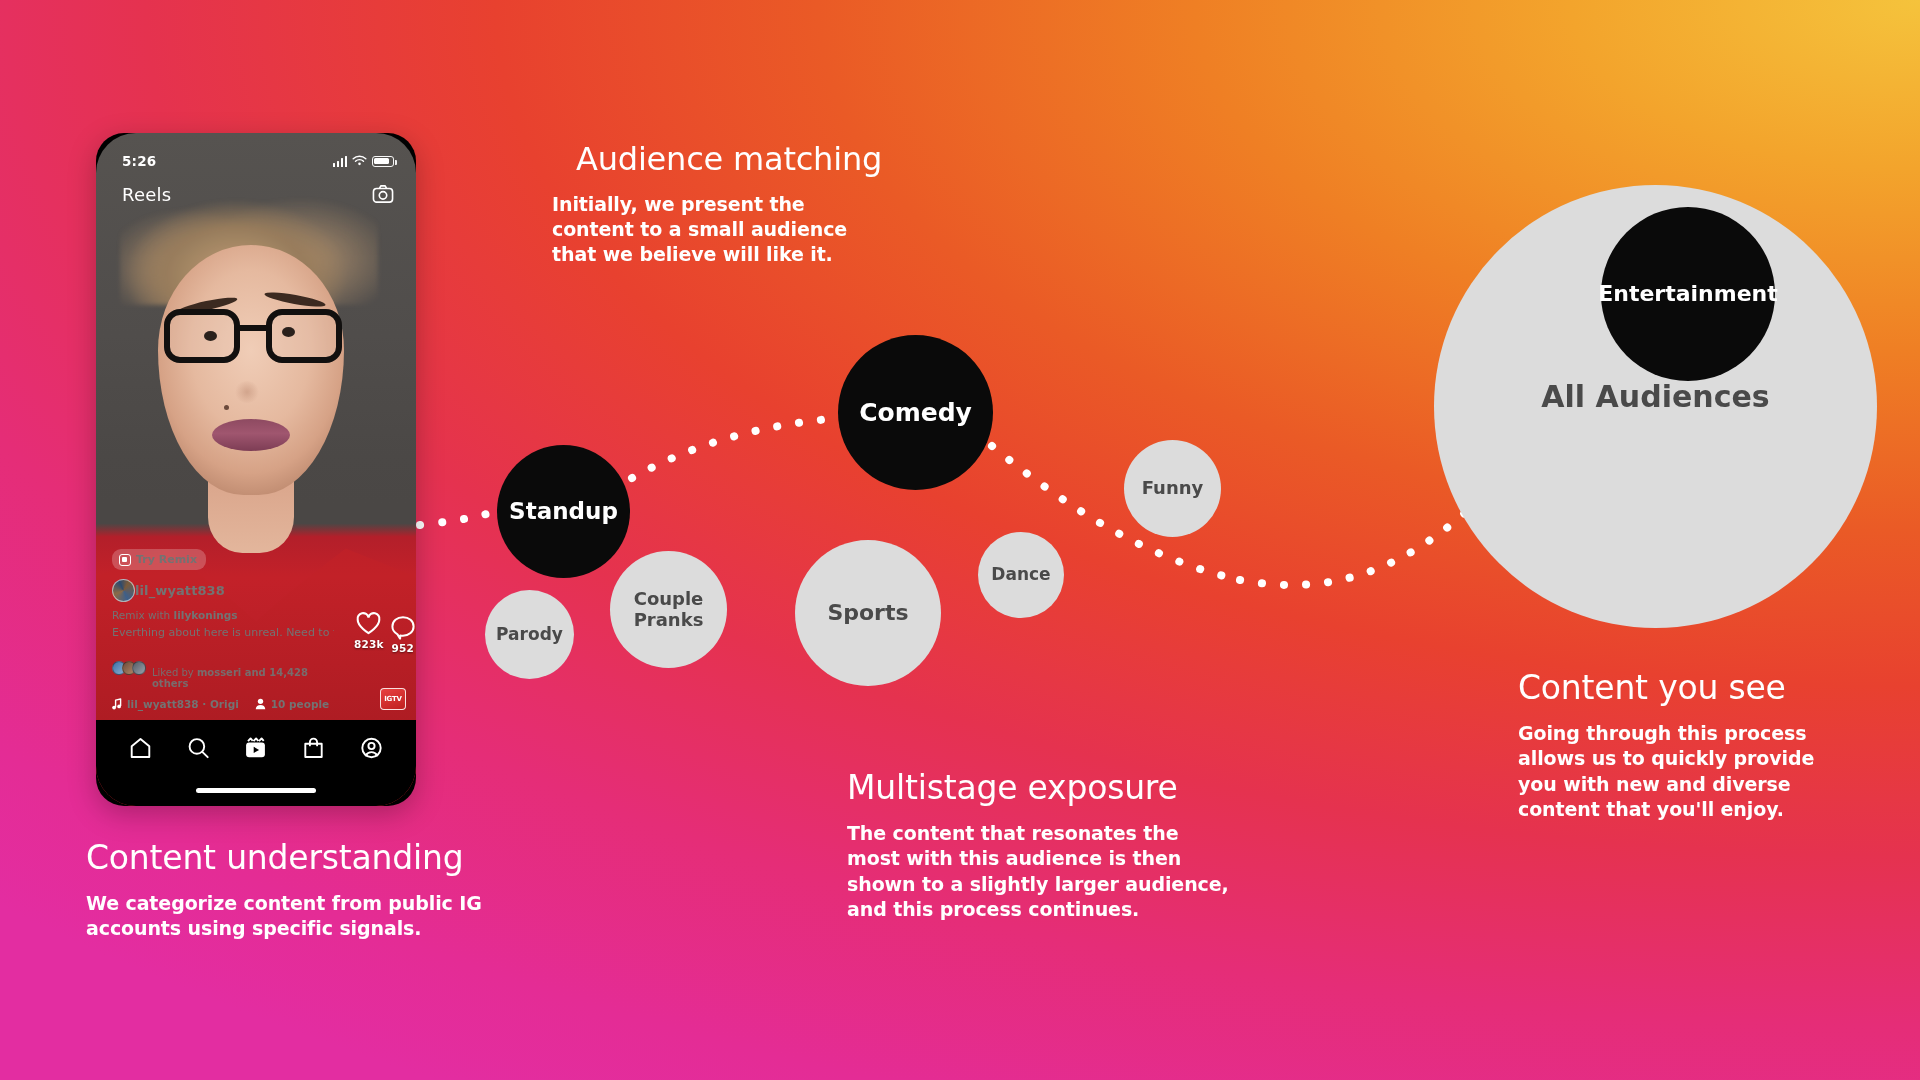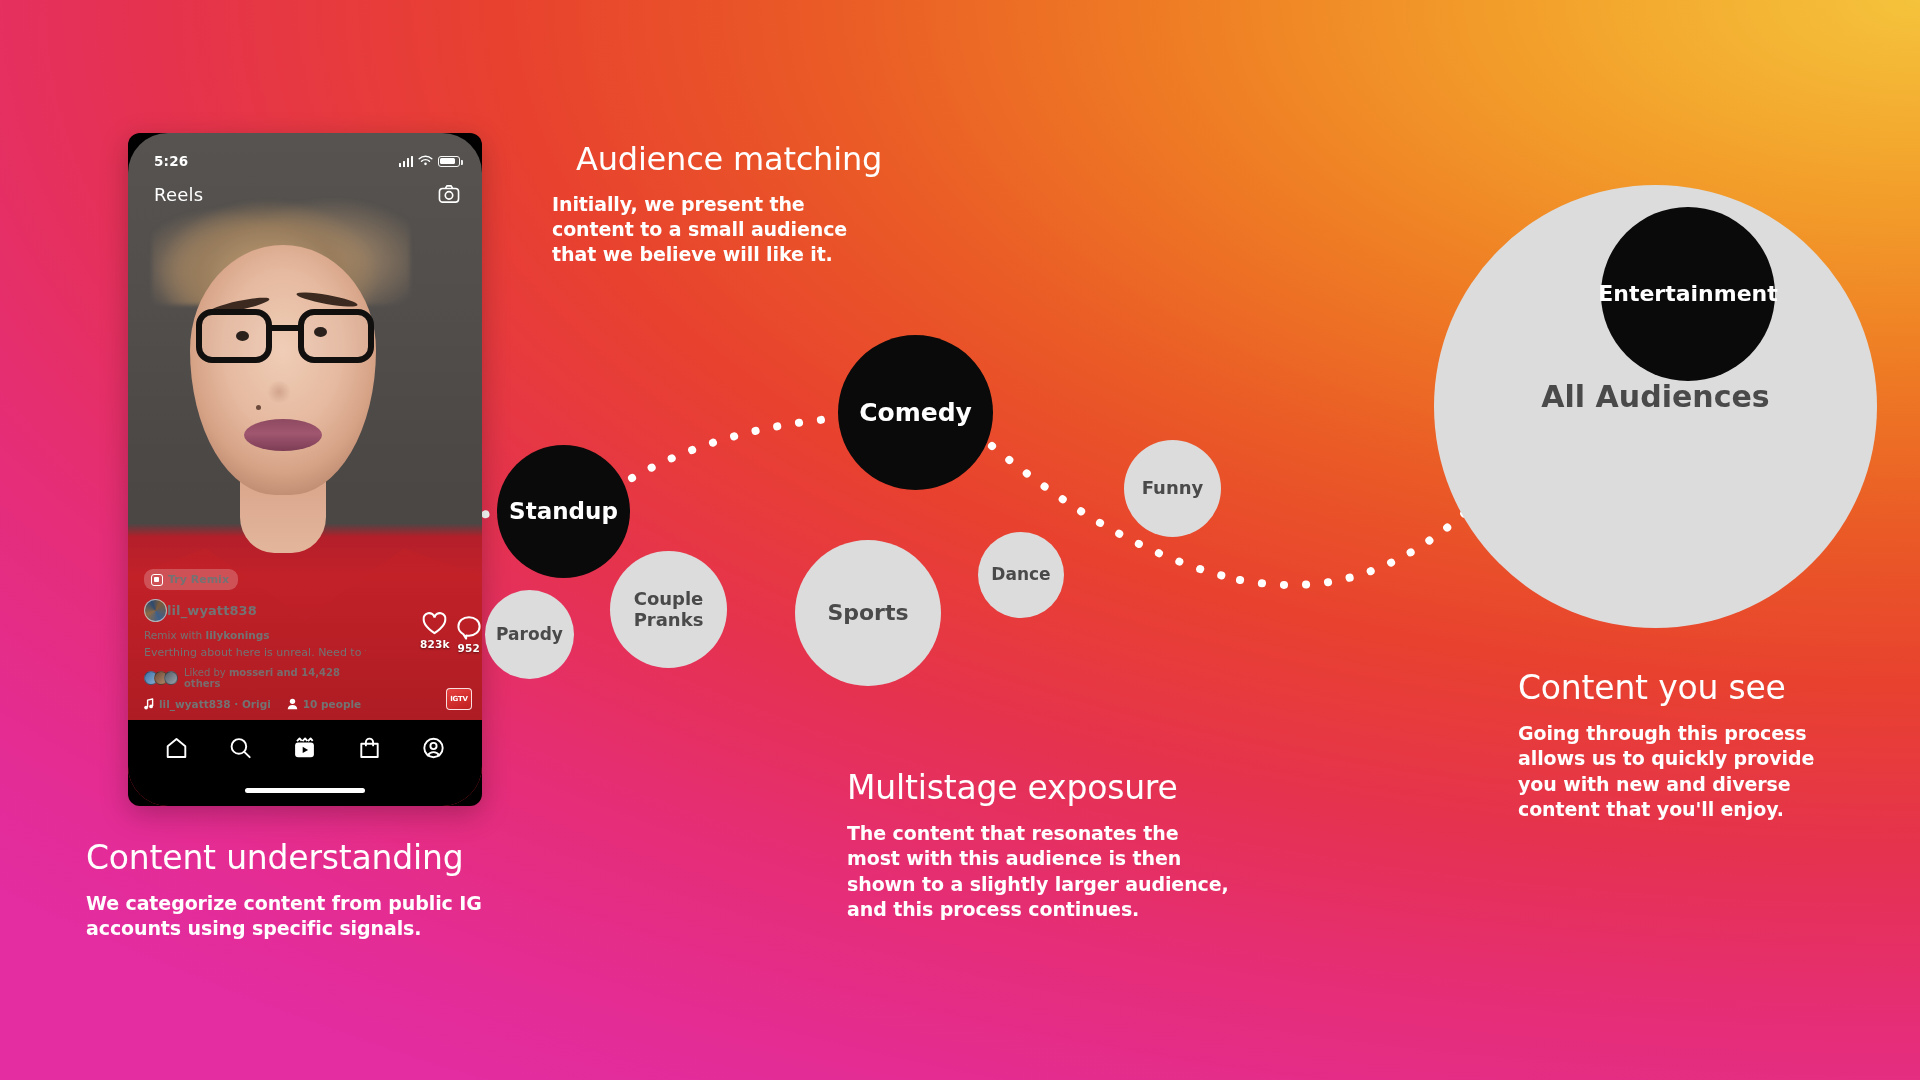--- a/index.html
+++ b/index.html
@@ -26,25 +26,25 @@
           #e8412f 53%,
           #e5324f 66%,
           #e52d77 79%,
           #e42c95 92%,
           #e32da1 100%);
   }
 
   
   .phone {
     position: absolute;
-    left: 128px;
+    left: 96px;
     top: 133px;
-    width: 354px;
+    width: 320px;
     height: 673px;
-    border-radius: 12px;
+    border-radius: 28px;
     background: #000;
     overflow: hidden;
     box-shadow: 0 8px 28px rgba(0,0,0,0.25);
   }
   .phone-screen {
     position: absolute;
     inset: 0;
     border-radius: 40px;
     overflow: hidden;
   }
@@ -286,21 +286,21 @@
   .liked-faces span {
     width: 14px; height: 14px; border-radius: 50%;
     border: 1px solid rgba(0,0,0,.35);
     margin-left: -4px;
     display: block;
   }
   .liked-faces span:first-child { margin-left: 0; }
   .lf1 { background: linear-gradient(135deg,#3e6fa3,#8ab1d6); }
   .lf2 { background: linear-gradient(135deg,#6b4a3a,#b58a68); }
   .lf3 { background: linear-gradient(135deg,#545b64,#9aa3ad); }
-  .liked-text { opacity: .92; }
+  .liked-text { opacity: .92; margin-top: 20px; }
   .liked-text b { font-weight: 700; }
   .audio-row {
     display: flex; align-items: center; gap: 6px;
     font-size: 10.5px; font-weight: 600;
   }
   .audio-row .seg { display: flex; align-items: center; gap: 5px; }
   .audio-row .seg + .seg { margin-left: 10px; }
 
   
   .sticker {

